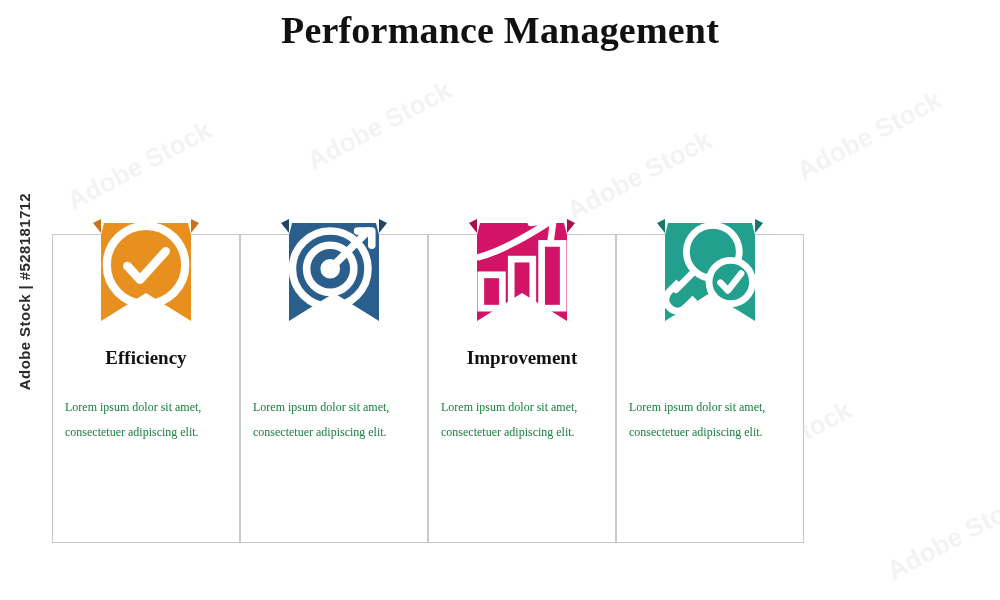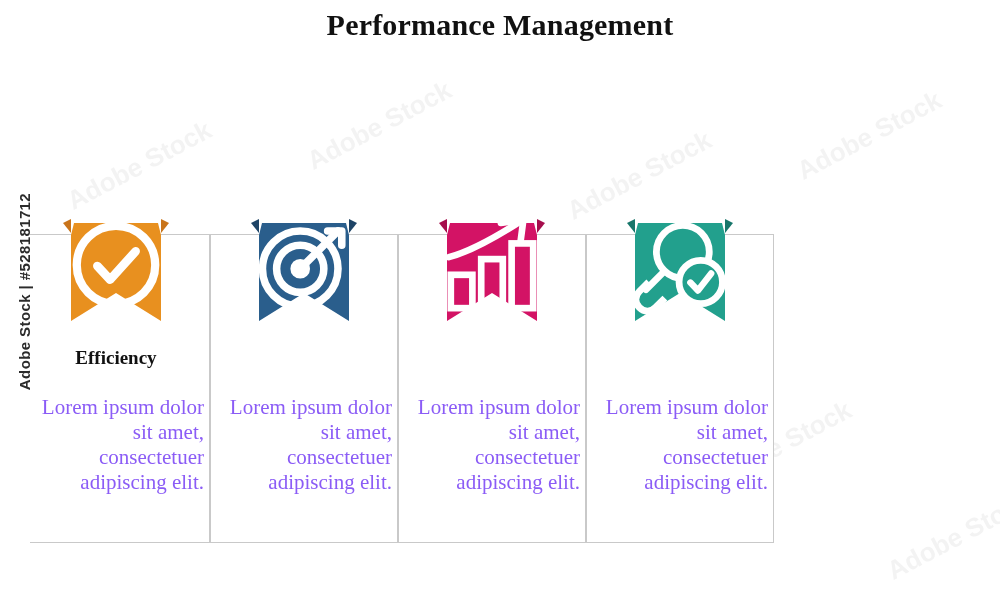--- a/index.html
+++ b/index.html
@@ -14,31 +14,31 @@
   }
 
   
   .page-title {
     position: absolute;
     top: 8px;
     left: 0;
     width: 1000px;
     text-align: center;
     font-family: "Liberation Serif", "DejaVu Serif", serif;
-    font-size: 30px;
+    font-size: 38px;
     font-weight: bold;
     color: #111111;
     letter-spacing: 0.2px;
   }
 
   
   .cards {
     position: absolute;
     top: 234px;
-    left: 22px;
+    left: 52px;
     width: 752px;
     height: 310px;
     display: flex;
     justify-content: space-between;
   }
 
   .card {
     position: relative;
     width: 193px;
     height: 309px;
@@ -80,25 +80,25 @@
     font-size: 19px;
     font-weight: bold;
     color: #111111;
   }
 
   .card-body {
     position: absolute;
     top: 160px;
     left: 12px;
     width: 169px;
-    text-align: right;
-    font-family: "Liberation Serif", "DejaVu Serif", serif;
-    font-size: 21px;
+    text-align: left;
+    font-family: "Liberation Serif", "DejaVu Serif", serif;
+    font-size: 12px;
     line-height: 25px;
-    color: #8b5cf6;
+    color: #15803d;
   }
 
   
   .watermark-strip {
     position: absolute;
     left: 0;
     top: 0;
     width: 30px;
     height: 600px;
     background: #ffffff;
@@ -195,20 +195,21 @@
       <div class="ribbon-icon">
         <svg width="54" height="52" viewBox="0 0 54 52" xmlns="http://www.w3.org/2000/svg">
           <rect x="6" y="31" width="11" height="17" fill="none" stroke="#ffffff" stroke-width="3.4"></rect>
           <rect x="21.5" y="23" width="11" height="25" fill="none" stroke="#ffffff" stroke-width="3.4"></rect>
           <rect x="37" y="15" width="11" height="33" fill="none" stroke="#ffffff" stroke-width="3.4"></rect>
           <path d="M5 22 C16 19 27 13 41 4" fill="none" stroke="#ffffff" stroke-width="3.4" stroke-linecap="round"></path>
           <path d="M31.5 4.5 L43 3 L41.5 14.5" fill="none" stroke="#ffffff" stroke-width="3.4" stroke-linecap="round" stroke-linejoin="round"></path>
         </svg>
       </div>
     </div>
+    <div class="card-heading">Improvement</div>
     <div class="card-body">Lorem ipsum dolor sit amet, consectetuer adipiscing elit.</div>
   </div>
 
   <div class="card">
     <div class="ribbon">
       <svg viewBox="0 0 106 102" xmlns="http://www.w3.org/2000/svg">
         <path d="M0 4 L8 0 L8 14 Z" fill="#17766A"></path>
         <path d="M106 4 L98 0 L98 14 Z" fill="#17766A"></path>
         <path d="M8 16 L11 4 L95 4 L98 16 L98 102 L53 74 L8 102 Z" fill="#22A08D"></path>
       </svg>

